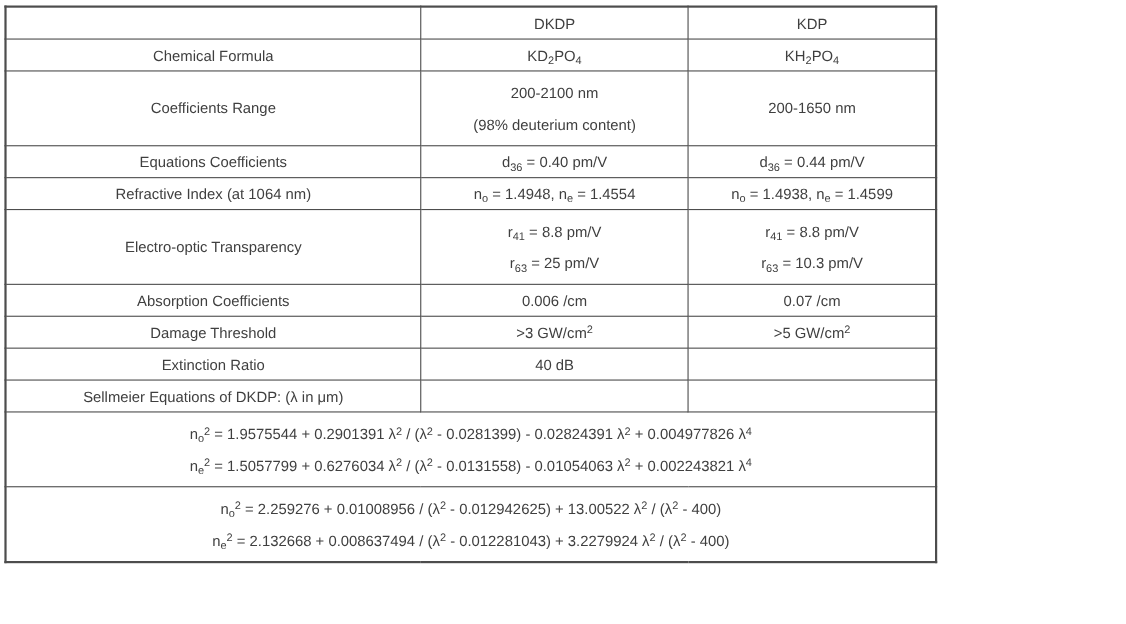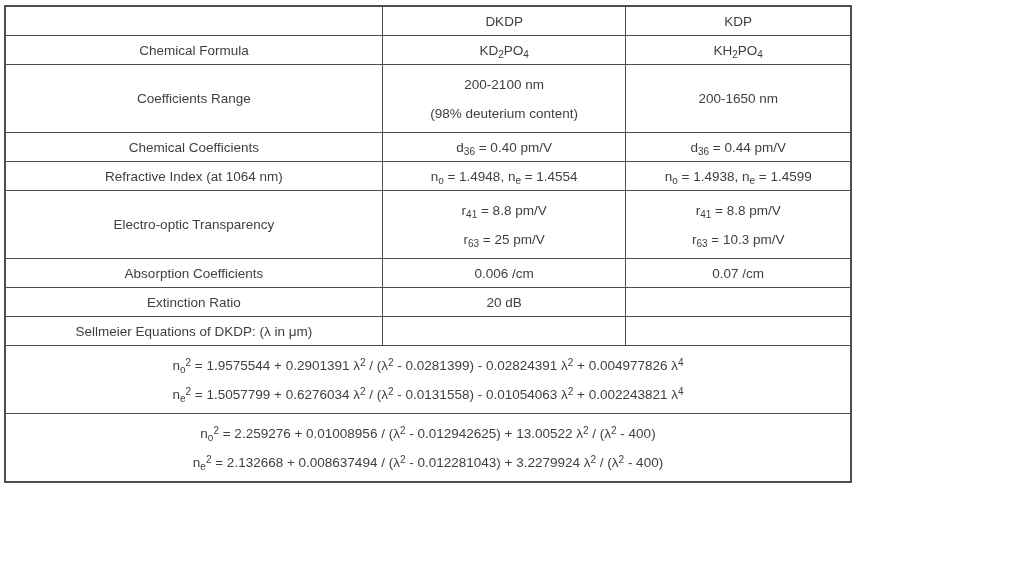--- a/index.html
+++ b/index.html
@@ -75,21 +75,21 @@
         </tr>
         <tr>
           <td>Coefficients Range</td>
           <td>
             <div class="ln">200-2100 nm</div>
             <div class="ln">(98% deuterium content)</div>
           </td>
           <td>200-1650 nm</td>
         </tr>
         <tr>
-          <td>Chemical Coefficients</td>
+          <td>Equations Coefficients</td>
           <td>d<sub>36</sub> = 0.40 pm/V</td>
           <td>d<sub>36</sub> = 0.44 pm/V</td>
         </tr>
         <tr>
           <td>Refractive Index (at 1064 nm)</td>
           <td>n<sub>o</sub> = 1.4948, n<sub>e</sub> = 1.4554</td>
           <td>n<sub>o</sub> = 1.4938, n<sub>e</sub> = 1.4599</td>
         </tr>
         <tr>
           <td>Electro-optic Transparency</td>
@@ -101,22 +101,27 @@
             <div class="ln">r<sub>41</sub> = 8.8 pm/V</div>
             <div class="ln">r<sub>63</sub> = 10.3 pm/V</div>
           </td>
         </tr>
         <tr>
           <td>Absorption Coefficients</td>
           <td>0.006 /cm</td>
           <td>0.07 /cm</td>
         </tr>
         <tr>
+          <td>Damage Threshold</td>
+          <td>&gt;3 GW/cm<sup>2</sup></td>
+          <td>&gt;5 GW/cm<sup>2</sup></td>
+        </tr>
+        <tr>
           <td>Extinction Ratio</td>
-          <td>20 dB</td>
+          <td>40 dB</td>
           <td></td>
         </tr>
         <tr>
           <td>Sellmeier Equations of DKDP: (λ in μm)</td>
           <td></td>
           <td></td>
         </tr>
         <tr>
           <td colspan="3">
             <div class="ln">n<sub>o</sub><sup>2</sup> = 1.9575544 + 0.2901391 λ<sup>2</sup> / (λ<sup>2</sup> - 0.0281399) - 0.02824391 λ<sup>2</sup> + 0.004977826 λ<sup>4</sup></div>

